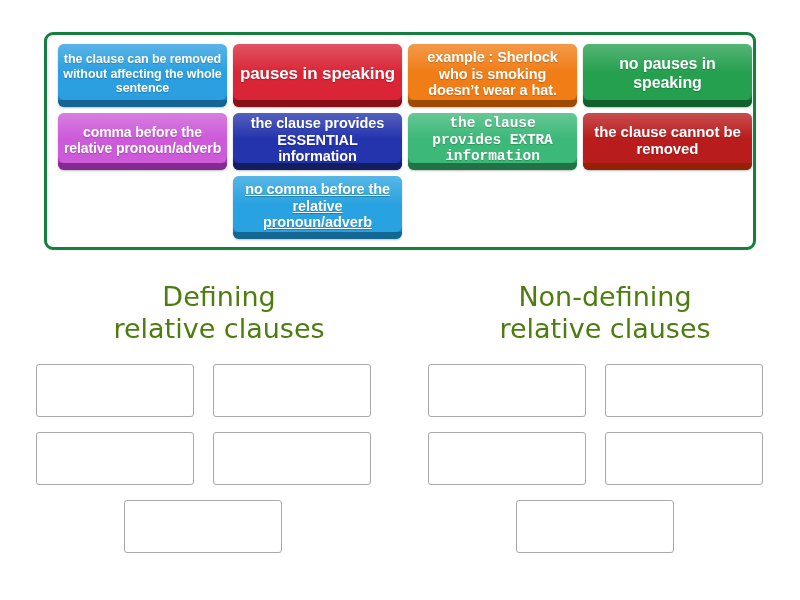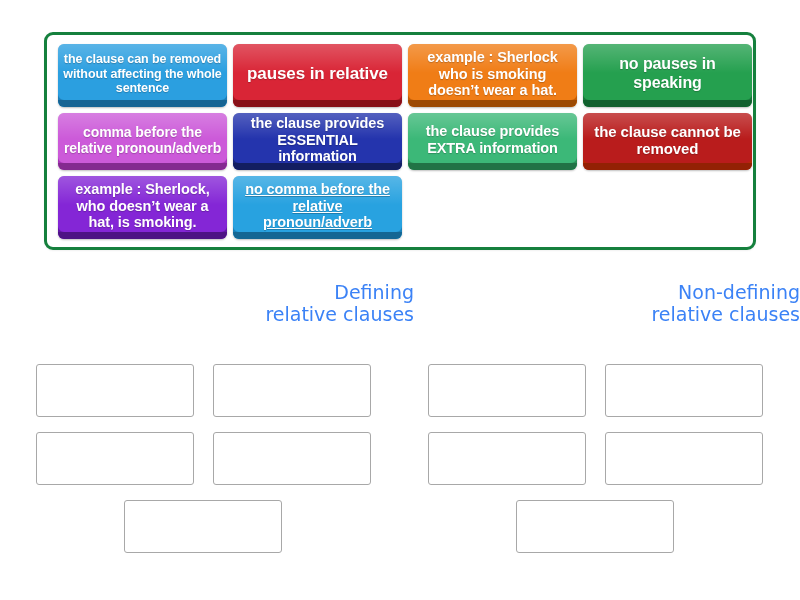--- a/index.html
+++ b/index.html
@@ -81,24 +81,24 @@
     position: relative;
     z-index: 2;
     display: block;
     width: 100%;
     margin-bottom: 3px;
   }
 
   
   .col-heading {
     position: absolute;
-    text-align: right;
-    font-size: 19px;
+    text-align: center;
+    font-size: 27px;
     line-height: 1.17;
-    color: #3b82f6;
+    color: #4d7c0f;
     font-weight: normal;
     font-family: "DejaVu Sans", sans-serif;
     white-space: pre-line;
   }
   #heading-left  { left: 24px;  top: 281px; width: 390px; }
   #heading-right { left: 410px; top: 281px; width: 390px; }
 
   
   .dropzone {
     position: absolute;
@@ -113,50 +113,47 @@
 <div id="app">
 
   <div class="tray">
     <div class="tray-inner">
 
       <div class="tile" id="tile-1" style="left: 0px; top: 0px; width: 169px; height: 63px; background: rgb(43, 159, 224); font-size: 12.5px; box-shadow: rgb(28, 125, 184) 0px -7px 0px inset, rgba(0, 0, 0, 0.25) 0px 1px 2px;">
         <span>the clause can be removed without affecting the whole sentence</span>
       </div>
 
       <div class="tile" id="tile-2" style="left: 175px; top: 0px; width: 169px; height: 63px; background: rgb(217, 37, 54); font-size: 17px; box-shadow: rgb(169, 21, 31) 0px -7px 0px inset, rgba(0, 0, 0, 0.25) 0px 1px 2px;">
-        <span>pauses in relative</span>
+        <span>pauses in speaking</span>
       </div>
 
       <div class="tile" id="tile-3" style="left: 350px; top: 0px; width: 169px; height: 63px; background: rgb(240, 125, 22); font-size: 14.5px; box-shadow: rgb(196, 93, 5) 0px -7px 0px inset, rgba(0, 0, 0, 0.25) 0px 1px 2px;">
         <span>example : Sherlock who is smoking doesn’t wear a hat.</span>
       </div>
 
       <div class="tile" id="tile-4" style="left: 525px; top: 0px; width: 169px; height: 63px; background: rgb(37, 160, 79); font-size: 16px; box-shadow: rgb(22, 121, 58) 0px -7px 0px inset, rgba(0, 0, 0, 0.25) 0px 1px 2px;">
         <span>no pauses in speaking</span>
       </div>
 
       <div class="tile" id="tile-6" style="left: 175px; top: 69px; width: 169px; height: 57px; background: rgb(36, 52, 173); font-size: 14.5px; box-shadow: rgb(24, 38, 120) 0px -7px 0px inset, rgba(0, 0, 0, 0.25) 0px 1px 2px;">
         <span>the clause provides ESSENTIAL information</span>
       </div>
 
       <div class="tile" id="tile-5" style="left: 0px; top: 69px; width: 169px; height: 57px; background: rgb(204, 90, 217); font-size: 14px; box-shadow: rgb(166, 53, 181) 0px -7px 0px inset, rgba(0, 0, 0, 0.25) 0px 1px 2px;">
         <span>comma before the relative pronoun/adverb</span>
       </div>
 
-      <div class="tile" id="tile-7" style="left: 350px; top: 69px; width: 169px; height: 57px; background: rgb(60, 184, 120); font-size: 14.5px; box-shadow: rgb(42, 144, 88) 0px -7px 0px inset, rgba(0, 0, 0, 0.25) 0px 1px 2px;">
+      <div class="tile" id="tile-7" style="left: 350px; top: 69px; width: 169px; height: 57px; background: rgb(60, 184, 120); font-size: 14.5px; box-shadow: rgb(42, 144, 88) 0px -7px 0px inset, rgba(0, 0, 0, 0.25) 0px 1px 2px; font-family: Liberation Mono, monospace;">
         <span>the clause provides EXTRA information</span>
       </div>
 
       <div class="tile" id="tile-8" style="left: 525px; top: 69px; width: 169px; height: 57px; background: #b91c1c; font-size: 15px; box-shadow: rgb(184, 42, 6) 0px -7px 0px inset, rgba(0, 0, 0, 0.25) 0px 1px 2px;">
         <span>the clause cannot be removed</span>
       </div>
 
-      <div class="tile" id="tile-9" style="left: 0px; top: 132px; width: 169px; height: 63px; background: rgb(132, 38, 214); font-size: 14.5px; box-shadow: rgb(97, 24, 165) 0px -7px 0px inset, rgba(0, 0, 0, 0.25) 0px 1px 2px;">
-        <span>example : Sherlock, who doesn’t wear a hat, is smoking.</span>
-      </div>
 
       <div class="tile" id="tile-10" style="left: 175px; top: 132px; width: 169px; height: 63px; background: rgb(40, 162, 224); font-size: 14.5px; box-shadow: rgb(26, 128, 184) 0px -7px 0px inset, rgba(0, 0, 0, 0.25) 0px 1px 2px; text-decoration: underline;">
         <span>no comma before the relative pronoun/adverb</span>
       </div>
 
     </div>
   </div>
 
   <div class="col-heading" id="heading-left">Defining
 relative clauses</div>

